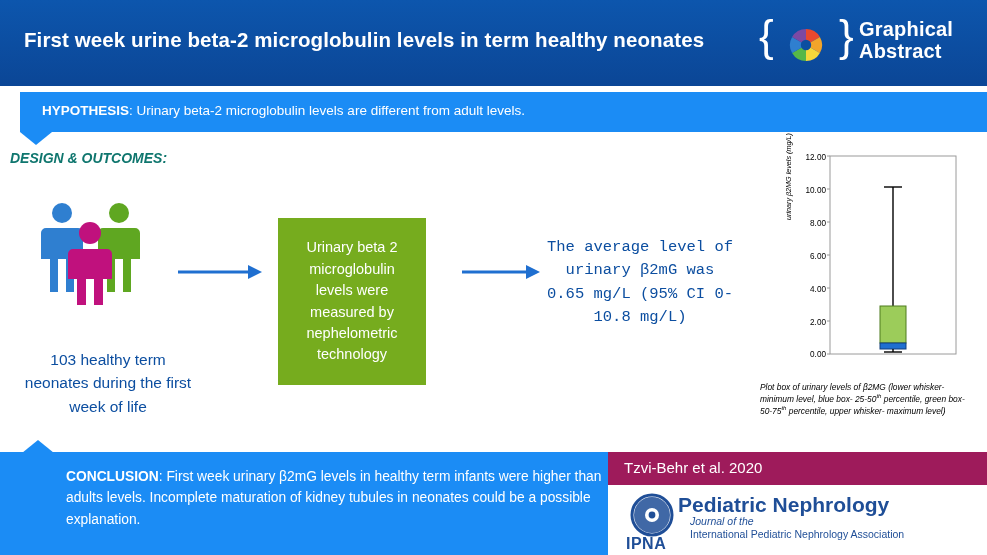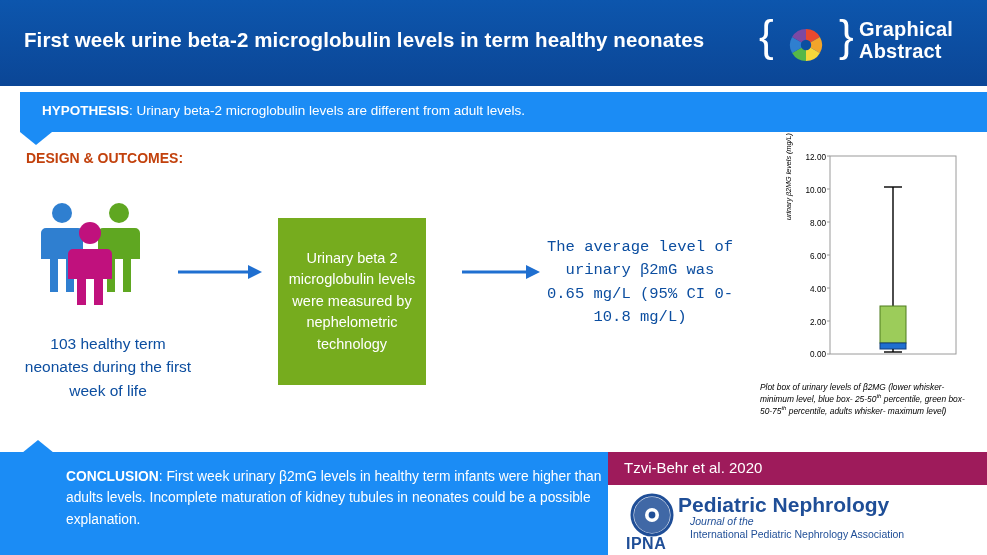--- a/index.html
+++ b/index.html
@@ -98,32 +98,33 @@
     position: absolute;
     left: 22px; top: 11px;
     color: #ffffff;
     font-size: 13.5px;
   }
   .hypothesis-text b { font-weight: bold; }
 
   
   .design-label {
     position: absolute;
-    left: 26px; top: 150px;
-    color: #c2410c;
+    left: 10px; top: 150px;
+    color: #0f766e;
     font-size: 14px;
     font-weight: bold;
+    font-style: italic;
   }
 
   
   .people { position: absolute; left: 40px; top: 200px; width: 110px; height: 105px; }
 
   .caption-left {
     position: absolute;
-    left: 18px; top: 332px;
+    left: 18px; top: 348px;
     width: 180px;
     text-align: center;
     color: #0c4ea0;
     font-size: 15.5px;
     line-height: 1.5;
   }
 
   .green-box {
     position: absolute;
     left: 278px; top: 218px;
@@ -132,21 +133,21 @@
     display: flex;
     align-items: center;
     justify-content: center;
   }
   .green-box span {
     display: block;
     color: #ffffff;
     font-size: 14.5px;
     line-height: 1.48;
     text-align: center;
-    padding: 0 3px;
+    padding: 0 24px;
   }
 
   .avg-text {
     position: absolute;
     left: 545px; top: 236px;
     width: 190px;
     text-align: center;
     color: #0c4ea0;
     font-size: 15.5px;
     line-height: 1.5;
@@ -369,21 +370,21 @@
 
         <rect x="94" y="195" width="26" height="6" fill="#1f6fd0" stroke="#123f7d" stroke-width="1"></rect>
 
         <line x1="107" y1="201" x2="107" y2="204" stroke="#000000" stroke-width="1.4"></line>
         <line x1="98" y1="204" x2="116" y2="204" stroke="#000000" stroke-width="1.4"></line>
       </g>
     </svg>
   </div>
 
   <div class="chart-caption">
-    <span>Plot box of urinary levels of β2MG (lower whisker- minimum level, blue box- 25-50</span><sup>th</sup><span> percentile, green box- 50-75</span><sup>th</sup><span> percentile, adults whisker- maximum level)</span>
+    <span>Plot box of urinary levels of β2MG (lower whisker- minimum level, blue box- 25-50</span><sup>th</sup><span> percentile, green box- 50-75</span><sup>th</sup><span> percentile, upper whisker- maximum level)</span>
   </div>
 
   <div class="concl-band"></div>
   <div class="concl-tri"></div>
   <div class="concl-text">
     <b>CONCLUSION</b><span>: First week urinary β2mG levels in healthy term infants were higher than adults levels. Incomplete maturation of kidney tubules in neonates could be a possible explanation.</span>
   </div>
 
   <div class="cite-box">
     <div class="cite-text">Tzvi-Behr et al. 2020</div>

